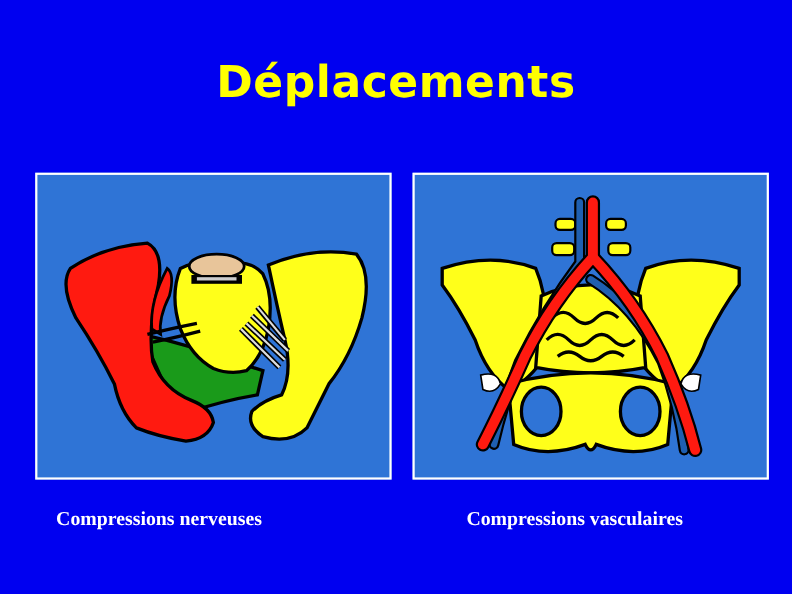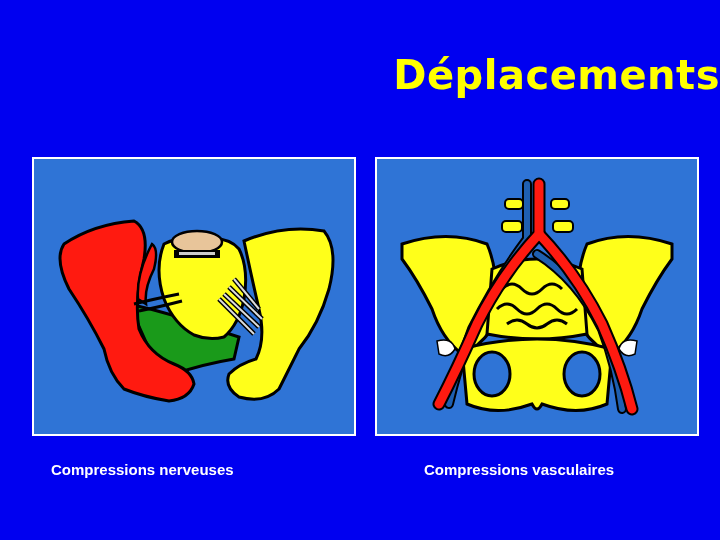--- a/index.html
+++ b/index.html
@@ -4,37 +4,37 @@
   <style>
     html, body { margin: 0; padding: 0; }
     body {
       width: 720px; height: 540px; overflow: hidden;
       background: #0000f0;
       position: relative;
       font-family: "DejaVu Sans", sans-serif;
     }
     .title {
       position: absolute; left: 0; top: 52px; width: 720px;
-      text-align: right; color: #ffff00;
+      text-align: center; color: #ffff00;
       font-family: "DejaVu Sans", sans-serif;
       font-weight: bold; font-size: 40px; letter-spacing: 0.5px;
     }
     .frame {
       position: absolute; top: 157px; height: 279px;
       border: 2px solid #ffffff;
       background: #2f74d6;
       box-sizing: border-box;
       overflow: hidden;
     }
     .frame-left { left: 32px; width: 324px; }
     .frame-right { left: 375px; width: 324px; }
     .frame svg { display: block; width: 100%; height: 100%; }
     .caption {
       position: absolute; top: 461px; color: #ffffff;
-      font-family: Liberation Sans, sans-serif; font-weight: bold; font-size: 15px;
+      font-family: Liberation Serif, serif; font-weight: bold; font-size: 18px;
       white-space: nowrap;
     }
     .caption-left { left: 51px; }
     .caption-right { left: 424px; }
   </style>
 </head>
 <body>
 
 <div class="title">Déplacements</div>
 

